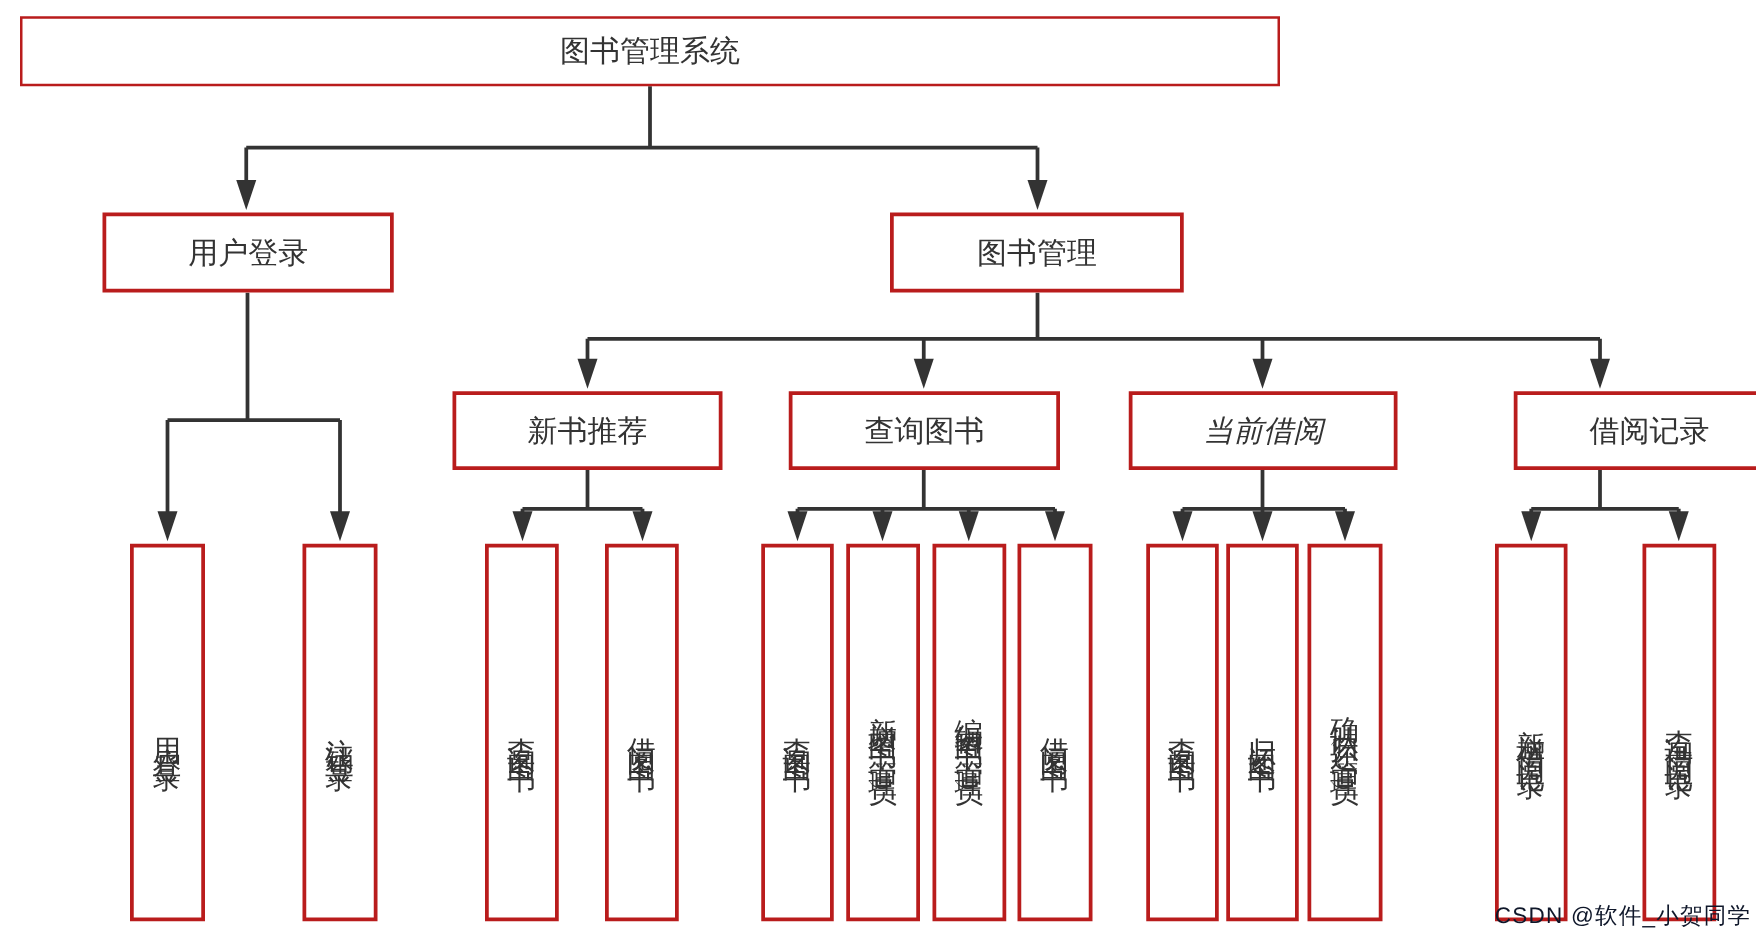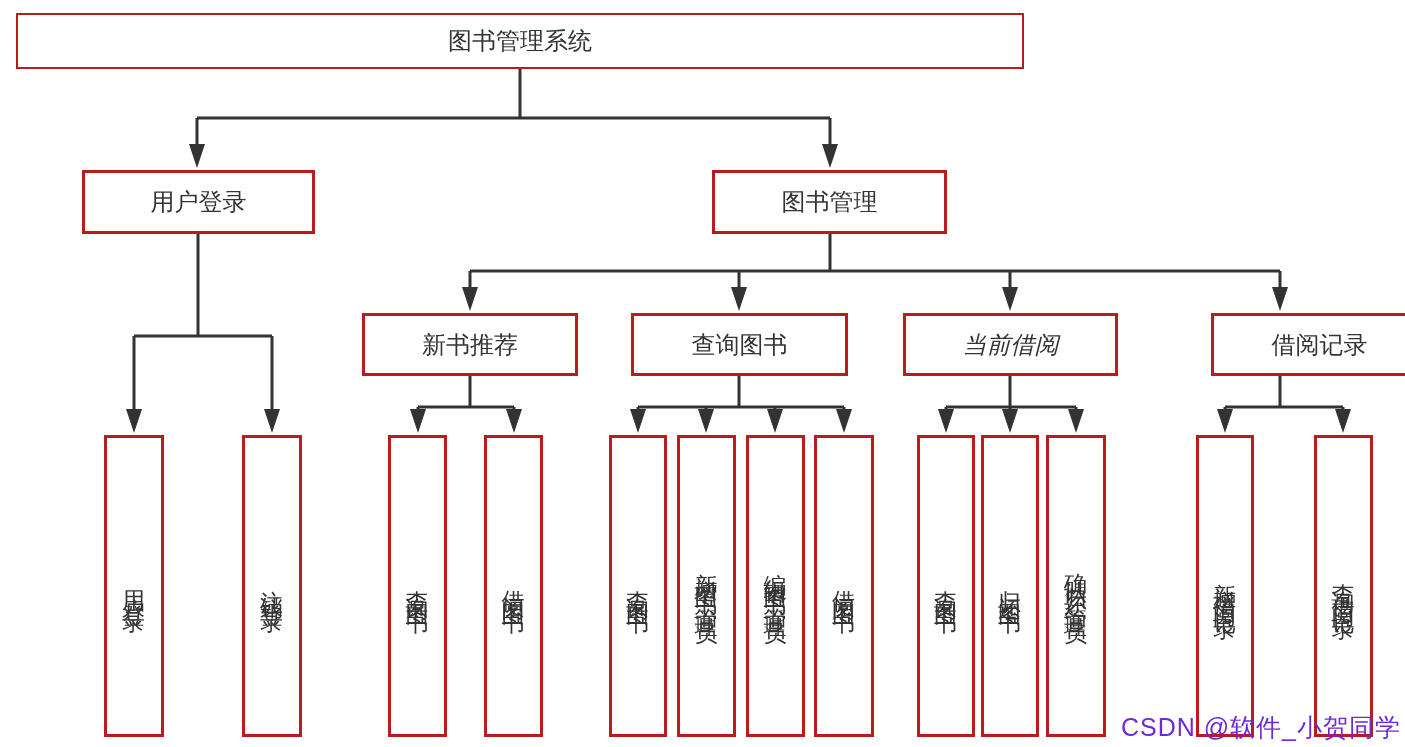--- a/index.html
+++ b/index.html
@@ -34,22 +34,22 @@
     writing-mode: vertical-rl;
     text-orientation: mixed;
     letter-spacing: 7px;
     line-height: 1.05;
     font-size: 23px;
   }
   .watermark {
     position: absolute;
     right: 4px;
     bottom: 3px;
-    color: #6d28d9;
-    font-size: 25px;
+    color: #0f172a;
+    font-size: 18px;
     letter-spacing: 1px;
     white-space: nowrap;
   }
 </style>
 </head>
 <body>
 
 <div class="canvas">
 
   <svg class="connectors" viewBox="0 0 1405 747" xmlns="http://www.w3.org/2000/svg">

